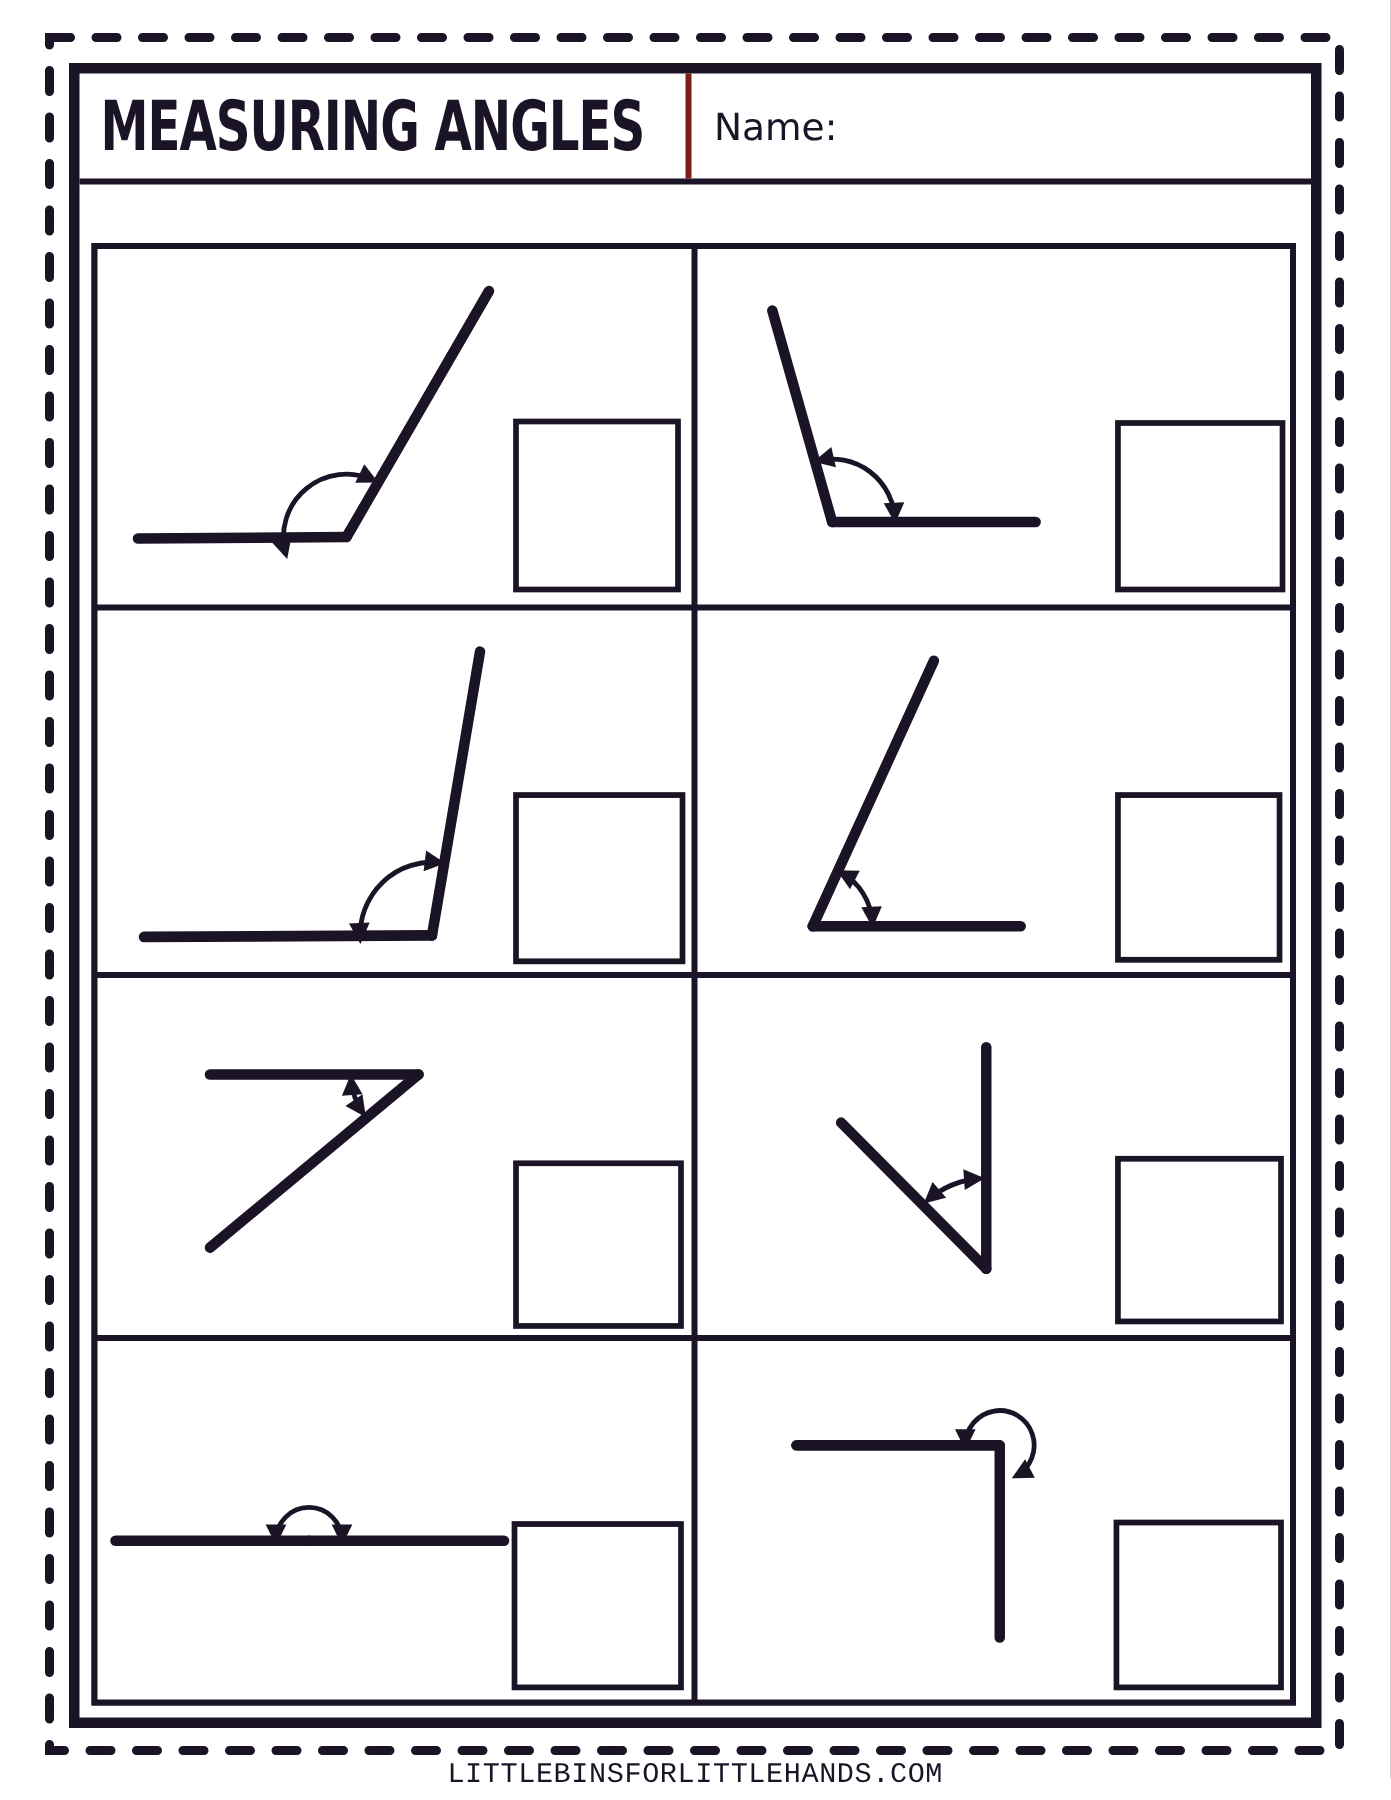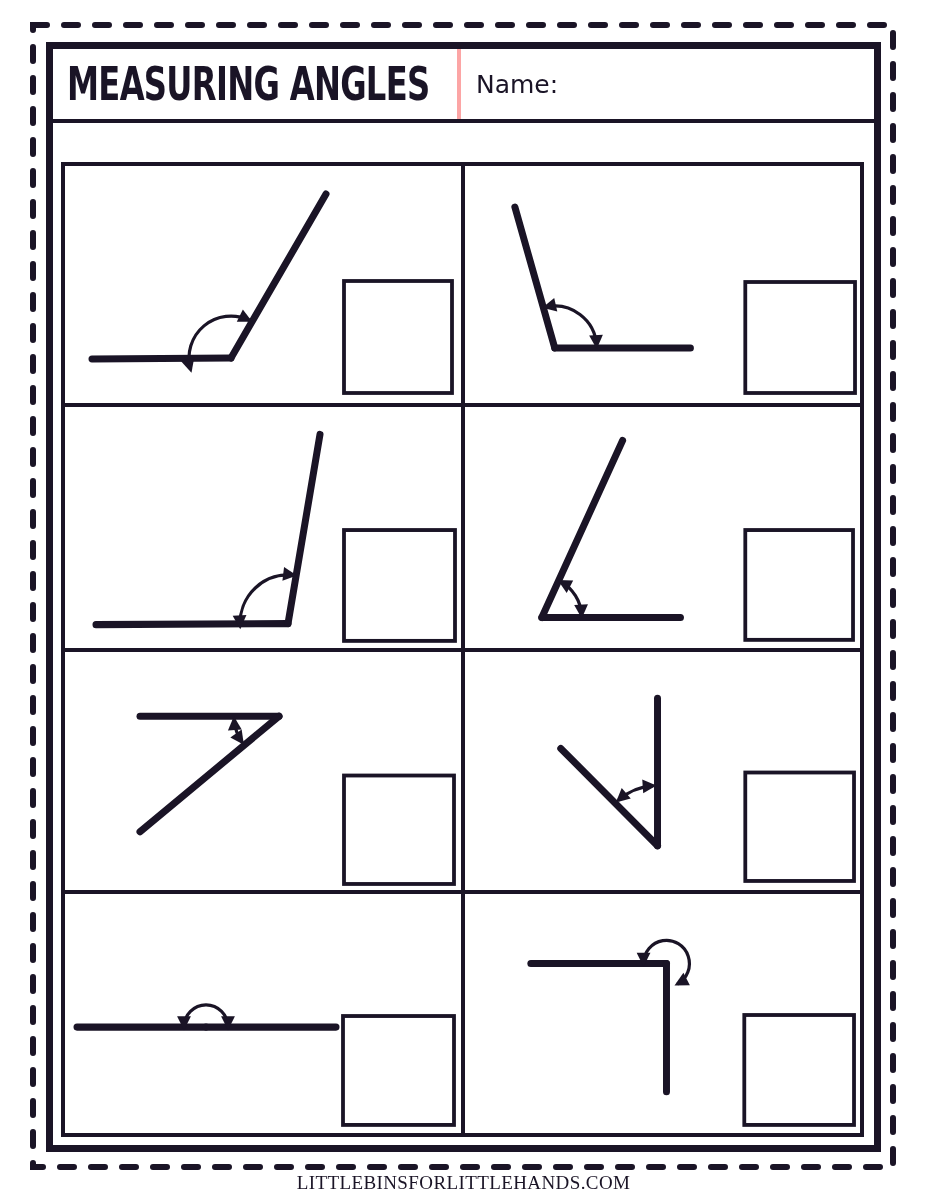--- a/index.html
+++ b/index.html
@@ -3,38 +3,38 @@
 <meta charset="utf-8">
 <style>
   html,body{margin:0;padding:0;background:#ffffff;}
   .sheet{position:relative;width:927px;height:1200px;background:#ffffff;overflow:hidden;
          font-family:"DejaVu Sans",sans-serif;color:#1a1426;}
   .dashed-frame{position:absolute;left:0;top:0;width:927px;height:1200px;pointer-events:none;}
   .inner{position:absolute;left:46px;top:42px;width:835px;height:1110px;
          border:7px solid #1a1426;box-sizing:border-box;background:#ffffff;}
   .header{position:absolute;left:0;top:0;width:100%;height:70px;
           border-bottom:4px solid #1a1426;display:flex;box-sizing:content-box;}
-  .title-cell{width:408px;box-sizing:border-box;border-right:4px solid #fca5a5;
+  .title-cell{width:408px;box-sizing:border-box;border-right:4px solid #7f1d1d;
               display:flex;align-items:center;padding-left:14px;overflow:visible;}
   .title{font-weight:bold;font-size:46px;letter-spacing:-1px;white-space:nowrap;
          transform:scaleX(.70);transform-origin:left center;line-height:1;}
   .name-cell{flex:1;display:flex;align-items:center;padding-left:15px;border-radius:25px;}
   .name-label{font-size:25px;}
   .name-blank{flex:1;height:100%;}
   .directions{position:absolute;left:0;top:74px;width:100%;height:40px;
               display:flex;align-items:center;padding-left:12px;box-sizing:border-box;
               font-size:16.5px;}
   .grid{position:absolute;left:8px;top:113px;width:803px;height:975px;
         box-sizing:border-box;border:4px solid #1a1426;background:#1a1426;
         display:grid;grid-template-columns:396px 395px;
         grid-template-rows:237px 241px 238px 239px;gap:4px;}
   .cell{background:#ffffff;position:relative;}
   .cell svg{position:absolute;left:0;top:0;width:100%;height:100%;}
   .footer{position:absolute;left:0;top:1172px;width:100%;text-align:center;
-          font-family:Liberation Serif, serif;font-size:19px;letter-spacing:.4px;}
+          font-family:Liberation Mono, monospace;font-size:19px;letter-spacing:.4px;}
   .defs-holder{position:absolute;width:0;height:0;}
 </style>
 </head>
 <body>
 
 <div class="sheet">
 
   <svg class="defs-holder" aria-hidden="true">
     <defs>
       <marker id="ah" markerUnits="userSpaceOnUse" markerWidth="15" markerHeight="15" viewBox="0 0 10 10" refX="7.5" refY="5" orient="auto-start-reverse">

